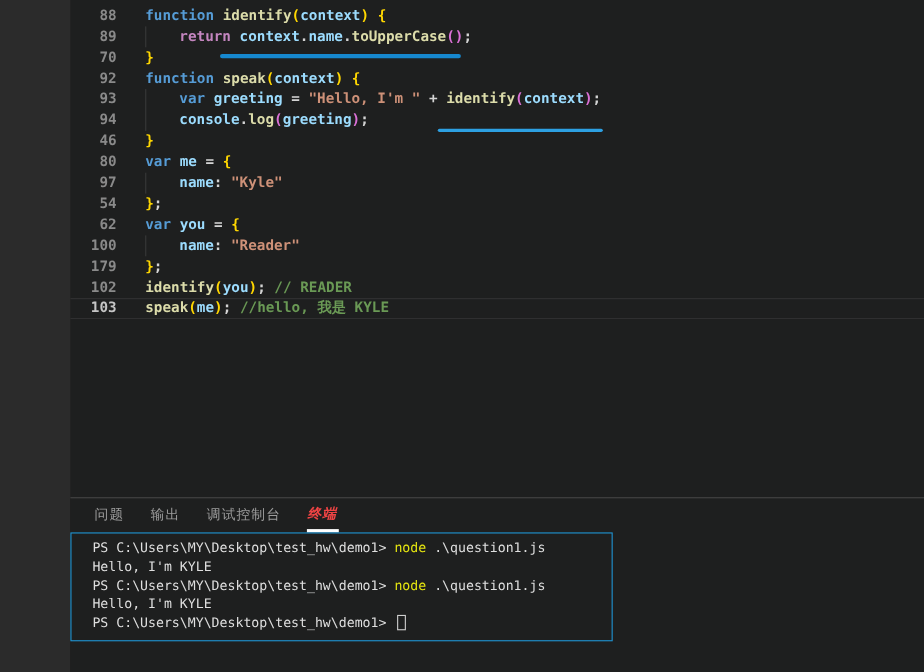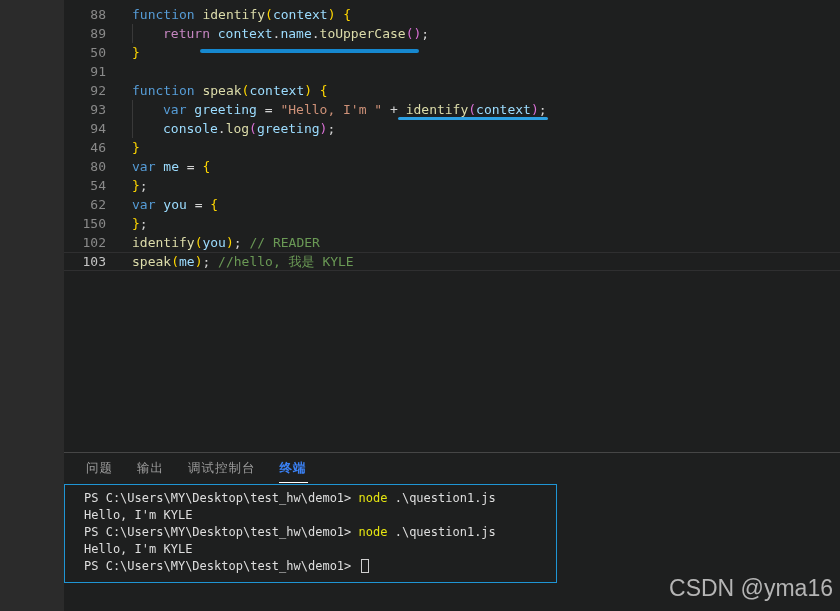--- a/index.html
+++ b/index.html
@@ -17,21 +17,21 @@
     position:absolute; left:64px; top:0; width:776px; height:611px;
     background:#1e1f1f;
   }
   
   .editor {
     position:absolute; left:0; top:0; width:776px; height:441px;
     font-family:"DejaVu Sans Mono", monospace; font-size:13px;
   }
   .editor-lines { position:absolute; left:0; top:5px; width:100%; }
   .code-line {
-    display:flex; height:19px; line-height:19px; white-space:pre;
+    display:flex; height:19px; line-height:19px; white-space:pre;font-weight:bold;
   }
   .code-line.current {
     box-shadow: inset 0 1px 0 #2f2f30, inset 0 -1px 0 #2f2f30;
   }
   .line-num {
     width:42px; text-align:right; color:#8a8a8a; flex:0 0 42px;
     user-select:none;
   }
   .line-num.active { color:#c5c5c5; }
   .line-text { margin-left:26px; white-space:pre; }
@@ -49,22 +49,23 @@
     position:absolute; left:0; top:452px; width:776px; height:168px;
     border-top:1px solid #464646; background:#1e1f1f;
   }
   .panel-tabs {
     position:absolute; left:21px; top:3px; height:26px;
     display:flex; gap:22px; align-items:center;
     font-size:12.5px; letter-spacing:1px;
   }
   .panel-tab { color:#9d9d9d; padding:4px 1px 5px 1px; cursor:pointer; }
   .panel-tab.active {
-    color:#3b82f6; font-weight:bold;
-    border-bottom:1px solid #ffffff;
+    color:#ef4444; font-weight:bold;
+    border-bottom:3px solid #ffffff;
+    font-style:italic;
   }
   .terminal-box {
     position:absolute; left:0; top:31px; width:493px; height:99px;
     border:1px solid #1f95d4;
     padding:5px 0 0 19px;
     font-family:"DejaVu Sans Mono", monospace; font-size:12px;
     line-height:17px; white-space:pre;
   }
   .term-row { height:17px; }
   .term-cursor {
@@ -81,41 +82,41 @@
 <body>
 
 <div class="left-strip"></div>
 
 <div class="main">
 
   <div class="editor">
     <div class="editor-lines">
         <div class="code-line"><div class="line-num">88</div><div class="line-text"><span style="color: rgb(86, 156, 214);">function </span><span style="color: rgb(220, 220, 170);">identify</span><span style="color: rgb(255, 215, 0);">(</span><span style="color: rgb(156, 220, 254);">context</span><span style="color: rgb(255, 215, 0);">)</span><span style="color: rgb(255, 215, 0);"> {</span></div></div>
         <div class="code-line"><div class="line-num">89</div><div class="line-text"><span class="indent-guide"></span><span style="color: rgb(197, 134, 192);">return </span><span style="color: rgb(156, 220, 254);">context</span><span style="color: rgb(212, 212, 212);">.</span><span style="color: rgb(156, 220, 254);">name</span><span style="color: rgb(212, 212, 212);">.</span><span style="color: rgb(220, 220, 170);">toUpperCase</span><span style="color: rgb(218, 112, 214);">()</span><span style="color: rgb(212, 212, 212);">;</span></div></div>
-        <div class="code-line"><div class="line-num">50</div><div class="line-text"><span style="color: rgb(255, 215, 0);">}</span></div></div>
-        <div class="code-line"><div class="line-num">91</div><div class="line-text"></div></div>
+        <div class="code-line"><div class="line-num">70</div><div class="line-text"><span style="color: rgb(255, 215, 0);">}</span></div></div>
         <div class="code-line"><div class="line-num">92</div><div class="line-text"><span style="color: rgb(86, 156, 214);">function </span><span style="color: rgb(220, 220, 170);">speak</span><span style="color: rgb(255, 215, 0);">(</span><span style="color: rgb(156, 220, 254);">context</span><span style="color: rgb(255, 215, 0);">)</span><span style="color: rgb(255, 215, 0);"> {</span></div></div>
         <div class="code-line"><div class="line-num">93</div><div class="line-text"><span class="indent-guide"></span><span style="color: rgb(86, 156, 214);">var </span><span style="color: rgb(156, 220, 254);">greeting </span><span style="color: rgb(212, 212, 212);">= </span><span style="color: rgb(206, 145, 120);">"Hello, I'm " </span><span style="color: rgb(212, 212, 212);">+ </span><span style="color: rgb(220, 220, 170);">identify</span><span style="color: rgb(218, 112, 214);">(</span><span style="color: rgb(156, 220, 254);">context</span><span style="color: rgb(218, 112, 214);">)</span><span style="color: rgb(212, 212, 212);">;</span></div></div>
         <div class="code-line"><div class="line-num">94</div><div class="line-text"><span class="indent-guide"></span><span style="color: rgb(156, 220, 254);">console</span><span style="color: rgb(212, 212, 212);">.</span><span style="color: rgb(220, 220, 170);">log</span><span style="color: rgb(218, 112, 214);">(</span><span style="color: rgb(156, 220, 254);">greeting</span><span style="color: rgb(218, 112, 214);">)</span><span style="color: rgb(212, 212, 212);">;</span></div></div>
         <div class="code-line"><div class="line-num">46</div><div class="line-text"><span style="color: rgb(255, 215, 0);">}</span></div></div>
         <div class="code-line"><div class="line-num">80</div><div class="line-text"><span style="color: rgb(86, 156, 214);">var </span><span style="color: rgb(156, 220, 254);">me </span><span style="color: rgb(212, 212, 212);">= </span><span style="color: rgb(255, 215, 0);">{</span></div></div>
+        <div class="code-line"><div class="line-num">97</div><div class="line-text"><span class="indent-guide"></span><span style="color: rgb(156, 220, 254);">name</span><span style="color: rgb(212, 212, 212);">: </span><span style="color: rgb(206, 145, 120);">"Kyle"</span></div></div>
         <div class="code-line"><div class="line-num">54</div><div class="line-text"><span style="color: rgb(255, 215, 0);">}</span><span style="color: rgb(212, 212, 212);">;</span></div></div>
         <div class="code-line"><div class="line-num">62</div><div class="line-text"><span style="color: rgb(86, 156, 214);">var </span><span style="color: rgb(156, 220, 254);">you </span><span style="color: rgb(212, 212, 212);">= </span><span style="color: rgb(255, 215, 0);">{</span></div></div>
-        <div class="code-line"><div class="line-num">150</div><div class="line-text"><span style="color: rgb(255, 215, 0);">}</span><span style="color: rgb(212, 212, 212);">;</span></div></div>
+        <div class="code-line"><div class="line-num">100</div><div class="line-text"><span class="indent-guide"></span><span style="color: rgb(156, 220, 254);">name</span><span style="color: rgb(212, 212, 212);">: </span><span style="color: rgb(206, 145, 120);">"Reader"</span></div></div>
+        <div class="code-line"><div class="line-num">179</div><div class="line-text"><span style="color: rgb(255, 215, 0);">}</span><span style="color: rgb(212, 212, 212);">;</span></div></div>
         <div class="code-line"><div class="line-num">102</div><div class="line-text"><span style="color: rgb(220, 220, 170);">identify</span><span style="color: rgb(255, 215, 0);">(</span><span style="color: rgb(156, 220, 254);">you</span><span style="color: rgb(255, 215, 0);">)</span><span style="color: rgb(212, 212, 212);">; </span><span style="color: rgb(106, 153, 85);">// READER</span></div></div>
         <div class="code-line current"><div class="line-num active">103</div><div class="line-text"><span style="color: rgb(220, 220, 170);">speak</span><span style="color: rgb(255, 215, 0);">(</span><span style="color: rgb(156, 220, 254);">me</span><span style="color: rgb(255, 215, 0);">)</span><span style="color: rgb(212, 212, 212);">; </span><span style="color: rgb(106, 153, 85);">//hello, 我是 KYLE</span></div></div>
       </div>
     <div class="annotation a1" style="background: rgb(22, 136, 207);"></div>
     <div class="annotation a2" style="background: rgb(45, 160, 226);"></div>
   </div>
 
   <div class="panel">
     <div class="panel-tabs">
         <div class="panel-tab">问题</div>
         <div class="panel-tab">输出</div>
         <div class="panel-tab">调试控制台</div>
         <div class="panel-tab active">终端</div>
       </div>
     <div class="terminal-box" style="border-color: rgb(31, 149, 212);"><div class="term-row"><span style="color: rgb(223, 223, 223);">PS C:\Users\MY\Desktop\test_hw\demo1&gt; </span><span style="color: rgb(229, 229, 16);">node</span><span style="color: rgb(223, 223, 223);"> .\question1.js</span></div><div class="term-row"><span style="color: rgb(223, 223, 223);">Hello, I'm KYLE</span></div><div class="term-row"><span style="color: rgb(223, 223, 223);">PS C:\Users\MY\Desktop\test_hw\demo1&gt; </span><span style="color: rgb(229, 229, 16);">node</span><span style="color: rgb(223, 223, 223);"> .\question1.js</span></div><div class="term-row"><span style="color: rgb(223, 223, 223);">Hello, I'm KYLE</span></div><div class="term-row"><span style="color: rgb(223, 223, 223);">PS C:\Users\MY\Desktop\test_hw\demo1&gt; </span><span class="term-cursor"></span></div></div>
   </div>
 
-  <div class="watermark">CSDN @yma16</div>
 </div>
 
 </body></html>

